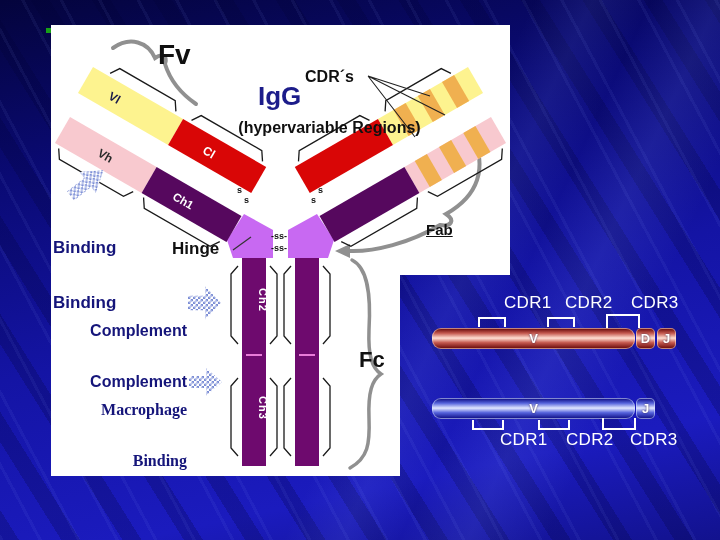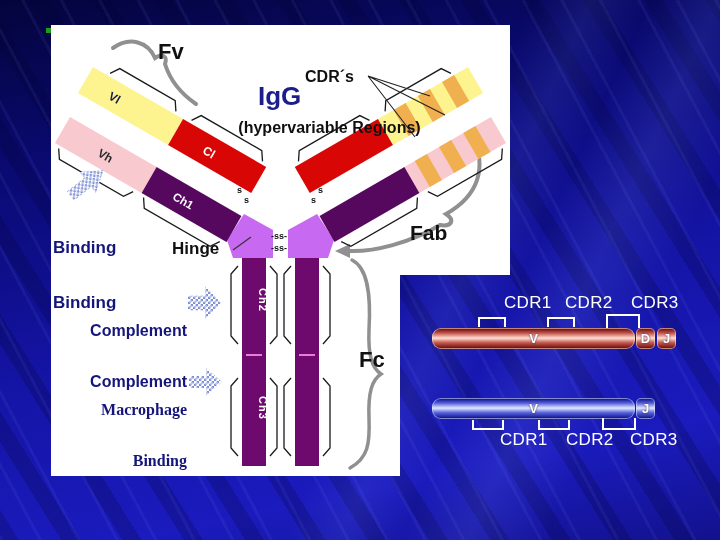--- a/index.html
+++ b/index.html
@@ -121,21 +121,21 @@
   <text x="244" y="203" font-size="9" font-weight="bold" fill="#111">s</text>
   <text x="318" y="193" font-size="9" font-weight="bold" fill="#111">s</text>
   <text x="311" y="203" font-size="9" font-weight="bold" fill="#111">s</text>
   <text x="271" y="239" font-size="9" font-weight="bold" fill="#111">-ss-</text>
   <text x="271" y="251" font-size="9" font-weight="bold" fill="#111">-ss-</text>
 
   <path d="M 233,250 L 251,237" stroke="#333" stroke-width="1.2"></path>
   <path d="M 368,76 L 430,96 M 368,76 L 445,115 M 368,76 L 415,137" stroke="#222" stroke-width="1.1" fill="none"></path>
 </svg>
 
-<div class="lbl black b" style="left:158px;top:40px;font-size:22px;">Fv</div>
+<div class="lbl black b" style="left:158px;top:40px;font-size:28px;">Fv</div>
 
 <div class="lbl black b" style="left:222px;top:33px;width:215px;text-align:center;font-size:16px;">
   <div>CDR´s</div>
   <div>(hypervariable Regions)</div>
 </div>
 
 <div class="lbl b" style="left:258px;top:82px;font-size:26px;color:#1c1c8a;">IgG</div>
 
 <div class="lbl navy b" style="left:53px;top:202px;font-size:17px;">
   <div>Binding</div>
@@ -147,21 +147,21 @@
 <div class="lbl navy b" style="left:60px;top:287px;width:127px;text-align:right;font-size:16px;">
   <div>Complement</div>
   <div>Complement</div>
 </div>
 
 <div class="lbl navy b" style="left:60px;top:366px;width:127px;text-align:right;font-size:16px;font-family:Liberation Serif, serif;">
   <div>Macrophage</div>
   <div>Binding</div>
 </div>
 
-<div class="lbl black b" style="left:410px;top:222px;font-size:21px;">Fab</div>
+<div class="lbl black b" style="left:426px;top:222px;font-size:15px;text-decoration:underline;">Fab</div>
 <div class="lbl black b" style="left:359px;top:348px;font-size:22px;">Fc</div>
 
 <div class="harrow" style="left:66px;top:168px;width:42px;height:30px;transform:rotate(-38deg);"></div>
 <div class="harrow" style="left:188px;top:284px;width:33px;height:38px;"></div>
 <div class="harrow" style="left:189px;top:366px;width:33px;height:32px;"></div>
 
 <div class="cdr-lbl" style="left:472px;top:293px;">CDR1</div>
 <div class="cdr-lbl" style="left:533px;top:293px;">CDR2</div>
 <div class="cdr-lbl" style="left:599px;top:293px;">CDR3</div>
 <div class="brk-top" style="left:478px;top:317px;width:24px;height:8px;"></div>

